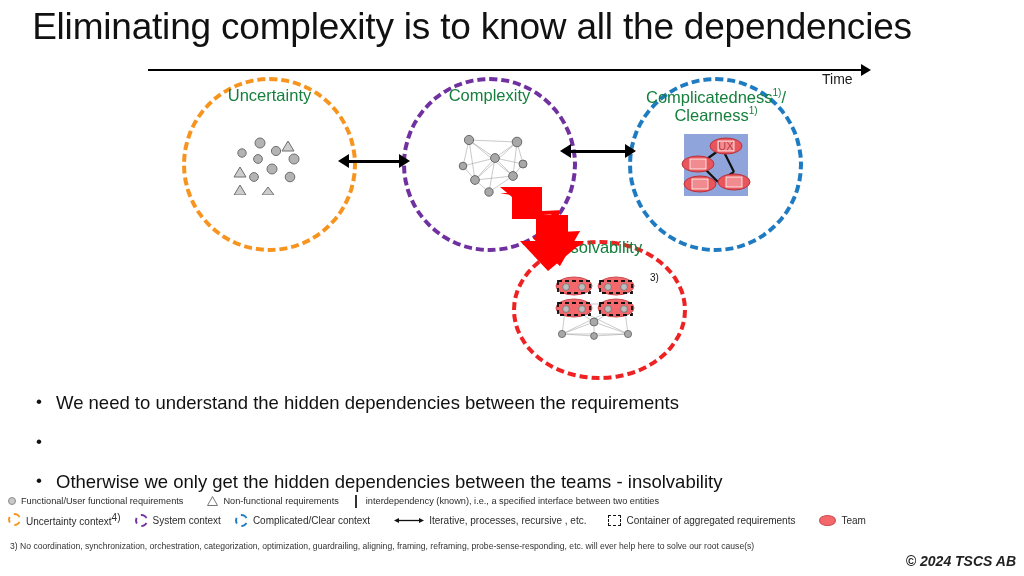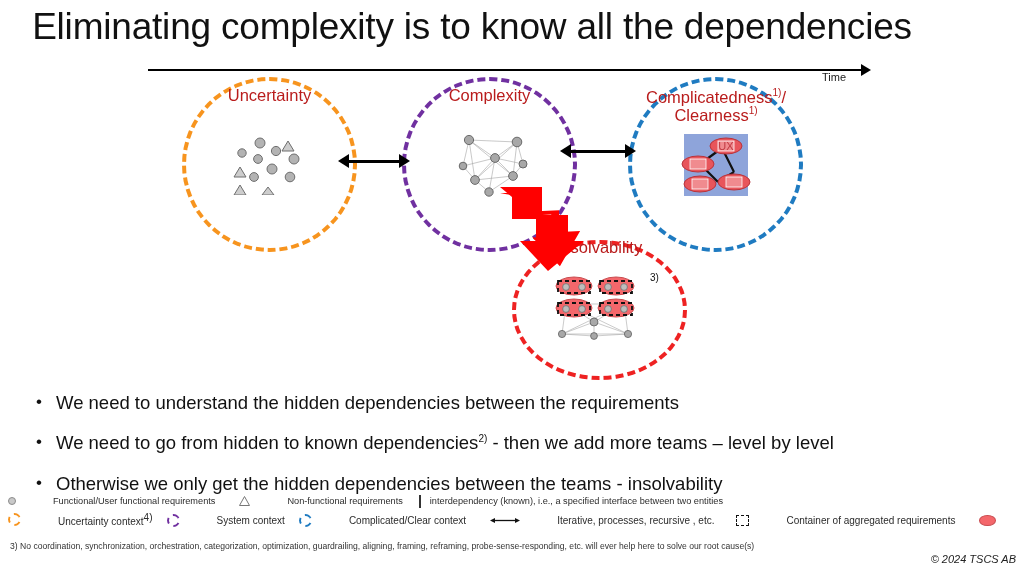--- a/index.html
+++ b/index.html
@@ -30,39 +30,39 @@
   }
   .time-axis:after{
     content:""; position:absolute; right:-8px; top:-5px;
     width:0;height:0;
     border-left:10px solid #000;
     border-top:6px solid transparent;
     border-bottom:6px solid transparent;
   }
   .time-label{
     position:absolute; left:822px; top:71px;
-    font-size:11px; color:#1a1a1a;
+    font-size:14px; color:#1a1a1a;
   }
 
   
   .ctx{
     position:absolute;
     border-radius:50%;
     border-style:dashed;
     border-width:4px;
     background:transparent;
   }
   .ctx-uncertainty{ left:182px; top:77px; width:175px; height:175px; border-color:#F7941E; }
   .ctx-complexity { left:402px; top:77px; width:175px; height:175px; border-color:#7030A0; }
   .ctx-complicated{ left:628px; top:77px; width:175px; height:175px; border-color:#1F7BC1; }
   .ctx-insolvability{ left:512px; top:240px; width:175px; height:140px; border-color:#EE2222; }
 
   .ctx-label{
     position:absolute;
-    font-size:16.5px; color:#b91c1c;
+    font-size:16.5px; color:#15803d;
     text-align:center; white-space:nowrap;
   }
   .lbl-uncertainty { left:182px; top:86px; width:175px; }
   .lbl-complexity  { left:402px; top:86px; width:175px; }
   .lbl-complicated { left:618px; top:88px; width:196px; white-space:normal; line-height:1.05;}
   .lbl-insolvability{ left:512px; top:238px; width:175px; }
   sup{ font-size:10px; vertical-align:super; }
 
   
   .dbl-arrow{ position:absolute; height:18px; }
@@ -101,36 +101,36 @@
 
   
   .legend{ position:absolute; left:8px; top:492px; width:1010px; }
   .legend-row{
     display:flex; align-items:center;
     font-size:9.2px; color:#2b2b2b;
     white-space:nowrap;
   }
   .legend-row.r1{ height:18px; }
   .legend-row.r2{ height:20px; font-size:10px; }
-  .lg-item{ display:flex; align-items:center; margin-right:14px;gap:32px; }
+  .lg-item{ display:flex; align-items:center; margin-right:14px; }
   .lg-item .glyph{ display:inline-flex; align-items:center; justify-content:center; margin-right:5px; flex:0 0 auto; }
   .lg-txt{ }
   .vbar{ width:2px; height:13px; background:#333; margin:0 9px 0 2px; flex:0 0 2px; }
 
   .circle-dash{ width:13px;height:13px;border-radius:50%;border:2.2px dashed; }
   .sq-dash{ width:13px;height:11px;border:1.8px dashed #111; }
   .team-oval{ width:17px;height:11px;border-radius:50%;background:#F4676B;border:1px solid #C94C50; }
   .gray-dot{ width:8px;height:8px;border-radius:50%;background:#c9c9c9;border:1px solid #8c8c8c; }
 
   
   .footnotes{ position:absolute; left:10px; top:540px; width:1004px; }
   .fn{ font-size:8.6px; color:#333; line-height:13px; white-space:nowrap; }
   .copyright{
     position:absolute; right:8px; top:553px;
-    font-size:11px; font-weight:normal; font-style:italic; color:#222;
+    font-size:14px; font-weight:bold; font-style:italic; color:#222;
   }
 </style>
 </head>
 <body>
 
 <div class="slide-title">Eliminating complexity is to know all the dependencies</div>
 
 <div class="time-axis"></div>
 <div class="time-label">Time</div>
 
@@ -258,21 +258,20 @@
   </g>
 </svg>
 
 <div class="bullets">
   <div class="bullet">
     <span class="dot">•</span>
     <span class="txt"><span>We need to understand the hidden dependencies between the requirements</span><sup></sup><span></span></span>
   </div>
   <div class="bullet">
     <span class="dot">•</span>
-    <span class="txt"><span>We need to go from hidden to known dependencies</span><sup>2)</sup><span> - then we add more teams – level by level</span></span>
   </div>
   <div class="bullet">
     <span class="dot">•</span>
     <span class="txt"><span>Otherwise we only get the hidden dependencies between the teams - insolvability</span><sup></sup><span></span></span>
   </div>
 </div>
 
 <div class="legend">
 
   <div class="legend-row r1">

